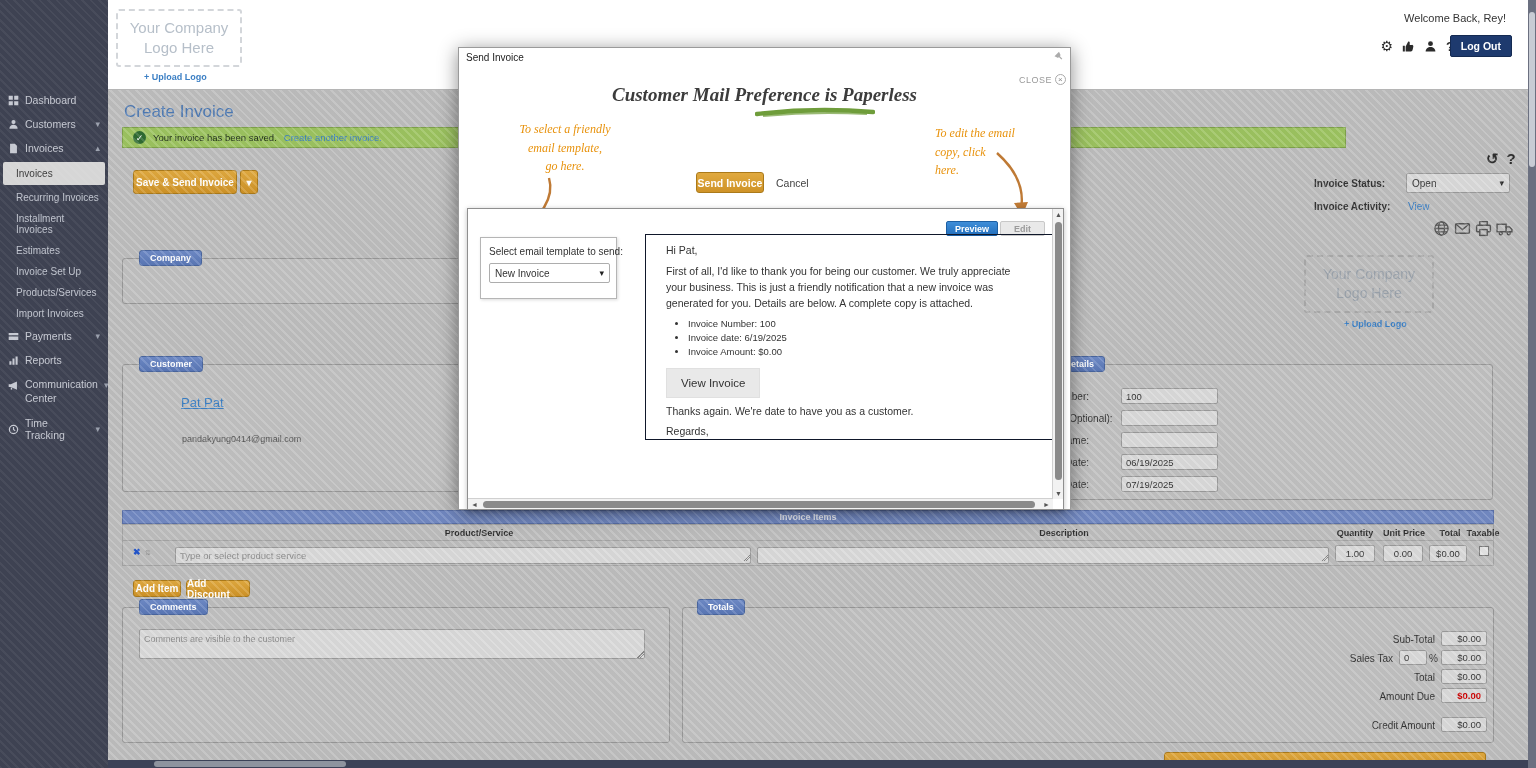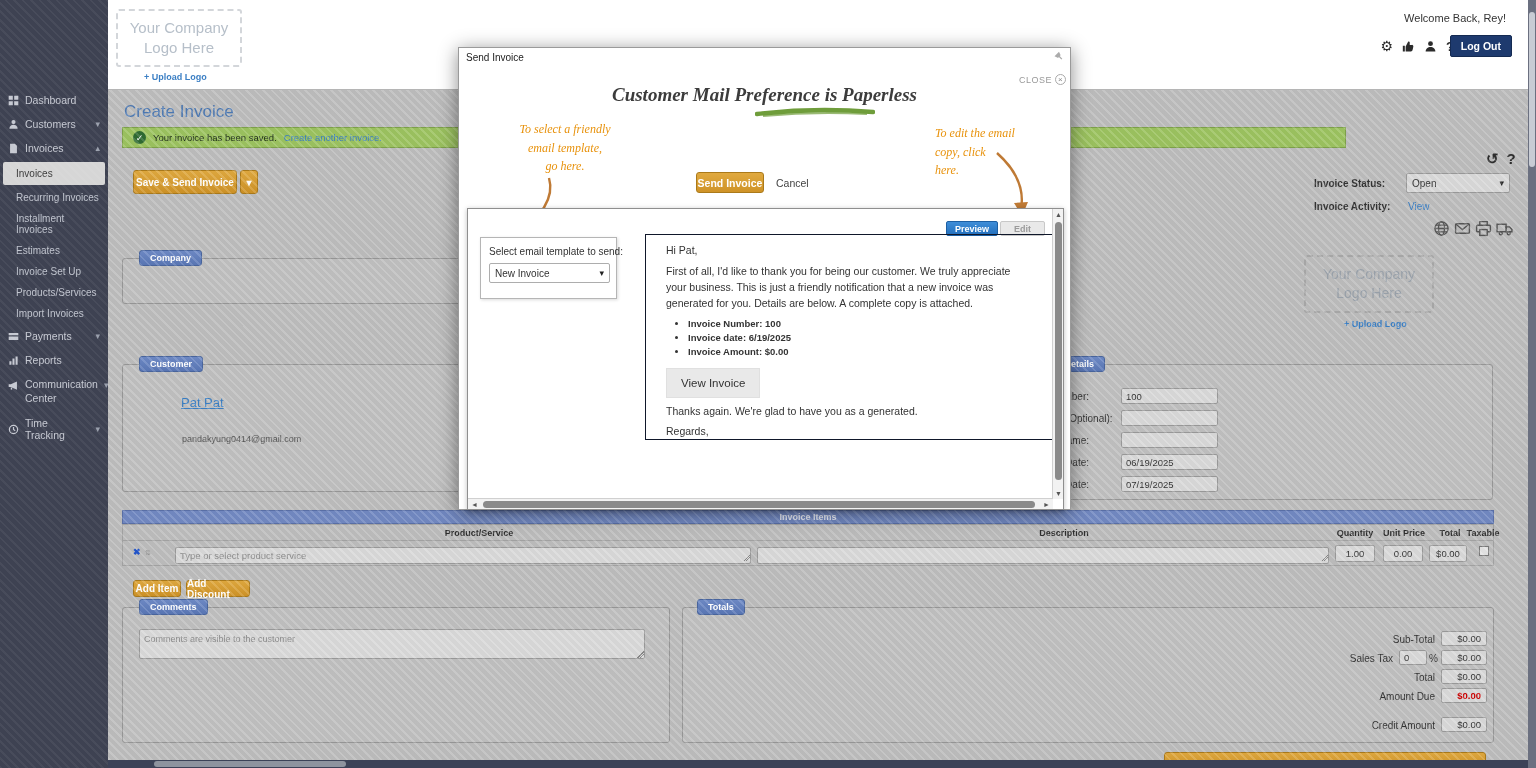--- a/index.html
+++ b/index.html
@@ -60,21 +60,21 @@
   .radio { width:11px; height:11px; border:1px solid #9aa; border-radius:50%; background:#f4f4f4; position:relative; }
   .radio.sel-on { border-color:#7a8aa0; }
   .radio.sel-on::after { content:""; position:absolute; inset:2px; border-radius:50%; background:#2a70c8; }
   #plus-badge { background:linear-gradient(#a8d35b,#7cb133); border:1px solid #6a9c29; color:#fff; font-size:9px; font-weight:bold; padding:1px 9px; border-radius:8px; }
   #panel { left:8px; top:160px; width:597px; height:302px; background:#fff; border:1px solid #8f8f8f; box-shadow:0 1px 5px rgba(0,0,0,.25); }
   #tab-preview { background:linear-gradient(#3e8dd8,#2470bd); border:1px solid #1d5fa3; color:#fff; font-size:9px; font-weight:bold; border-radius:2px; width:52px; height:15px; display:flex; align-items:center; justify-content:center; cursor:pointer; }
   #tab-edit { background:#e9e9e9; border:1px solid #c8c8c8; color:#9b9b9b; font-size:9px; font-weight:bold; border-radius:2px; width:45px; height:15px; display:flex; align-items:center; justify-content:center; cursor:pointer; }
   #template-box { left:12px; top:28px; width:137px; height:62px; border:1px solid #b5b5b5; box-shadow:1px 1px 3px rgba(0,0,0,.15); padding:8px; }
   #email-box { left:177px; top:25px; width:409px; height:206px; border:1px solid #0f172a; padding:9px 20px; font-size:10.5px; color:#333; }
   #email-box ul { margin:7px 0 7px 22px; }
-  #email-box li { font-size:9.5px; font-weight:bold; margin-bottom:3px; }
+  #email-box li { font-size:9.5px; font-weight:normal; margin-bottom:3px; }
   #view-invoice-btn { background:#e9e9e9; border:1px solid #e0e0e0; font-size:11.5px; color:#333; padding:8px 14px; cursor:pointer; margin:4px 0 7px 0; font-family:"Liberation Sans",sans-serif; }
   .mscroll { background:#f2f2f2; }
   .mthumb { background:#8a8a8a; border-radius:4px; position:absolute; }
   .sarrow { color:#555; font-size:7px; position:absolute; }
 </style>
 </head>
 <body>
 
 <div id="sidebar" class="abs">
   <div style="height:88px"></div>
@@ -352,21 +352,21 @@
 
     <div id="email-box" class="abs">
       <p>Hi Pat,</p>
       <p style="margin-top:8px; line-height:1.5;">First of all, I'd like to thank you for being our customer. We truly appreciate your business. This is just a friendly notification that a new invoice was generated for you. Details are below. A complete copy is attached.</p>
       <ul>
         <li><span>Invoice Number:</span> <span>100</span></li>
         <li><span>Invoice date:</span> <span>6/19/2025</span></li>
         <li><span>Invoice Amount:</span> <span>$0.00</span></li>
       </ul>
       <button id="view-invoice-btn">View Invoice</button>
-      <p>Thanks again. We're glad to have you as a generated.</p>
+      <p>Thanks again. We're date to have you as a customer.</p>
       <p style="margin-top:8px;">Regards,</p>
     </div>
 
     <div class="abs mscroll" style="right:0; top:0; width:11px; height:290px; border-left:1px solid #d0d0d0;">
       <span class="sarrow" style="left:2px; top:2px;">▲</span>
       <div class="mthumb" style="left:2px; top:13px; width:7px; height:258px;"></div>
       <span class="sarrow" style="left:2px; bottom:2px;">▼</span>
     </div>
     <div class="abs mscroll" style="left:0; bottom:0; width:585px; height:11px; border-top:1px solid #d0d0d0;">
       <span class="sarrow" style="left:3px; top:2px;">◄</span>

